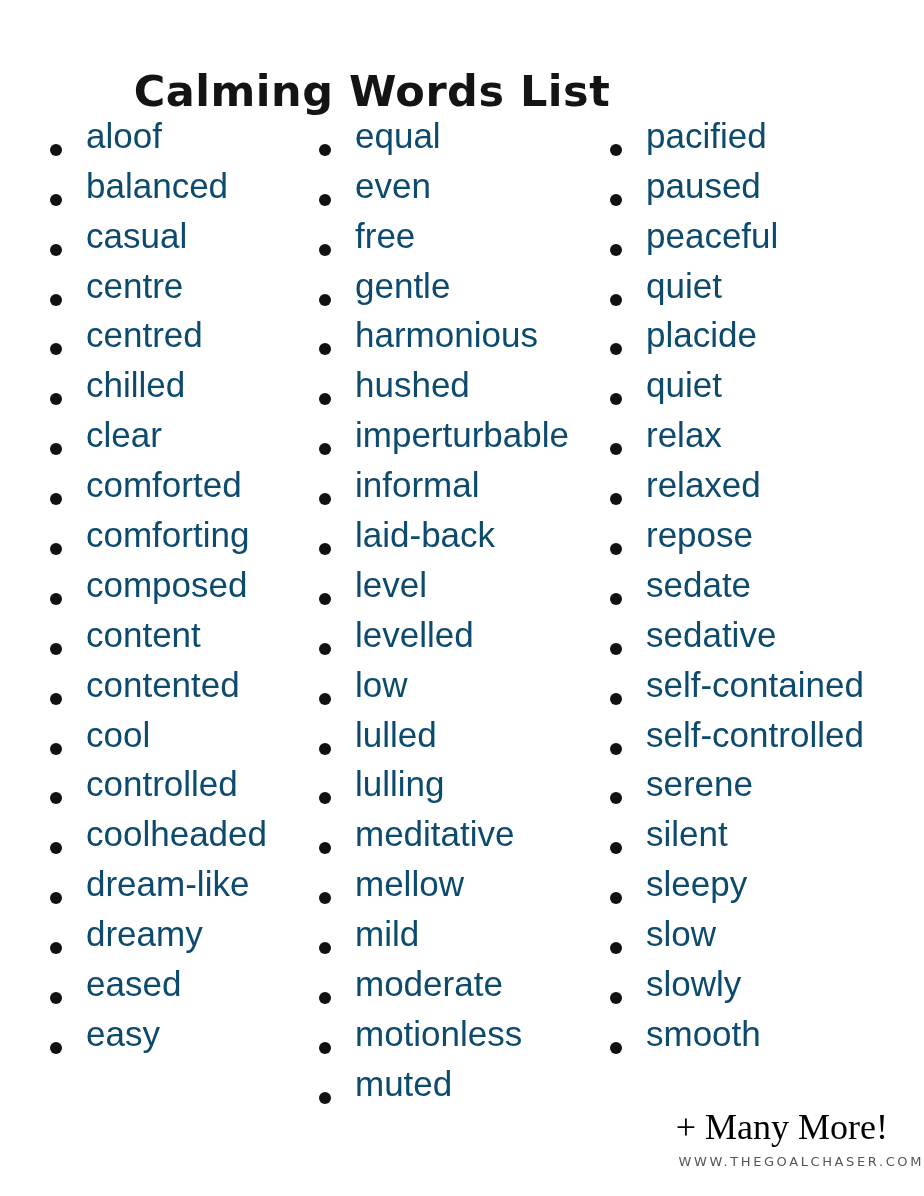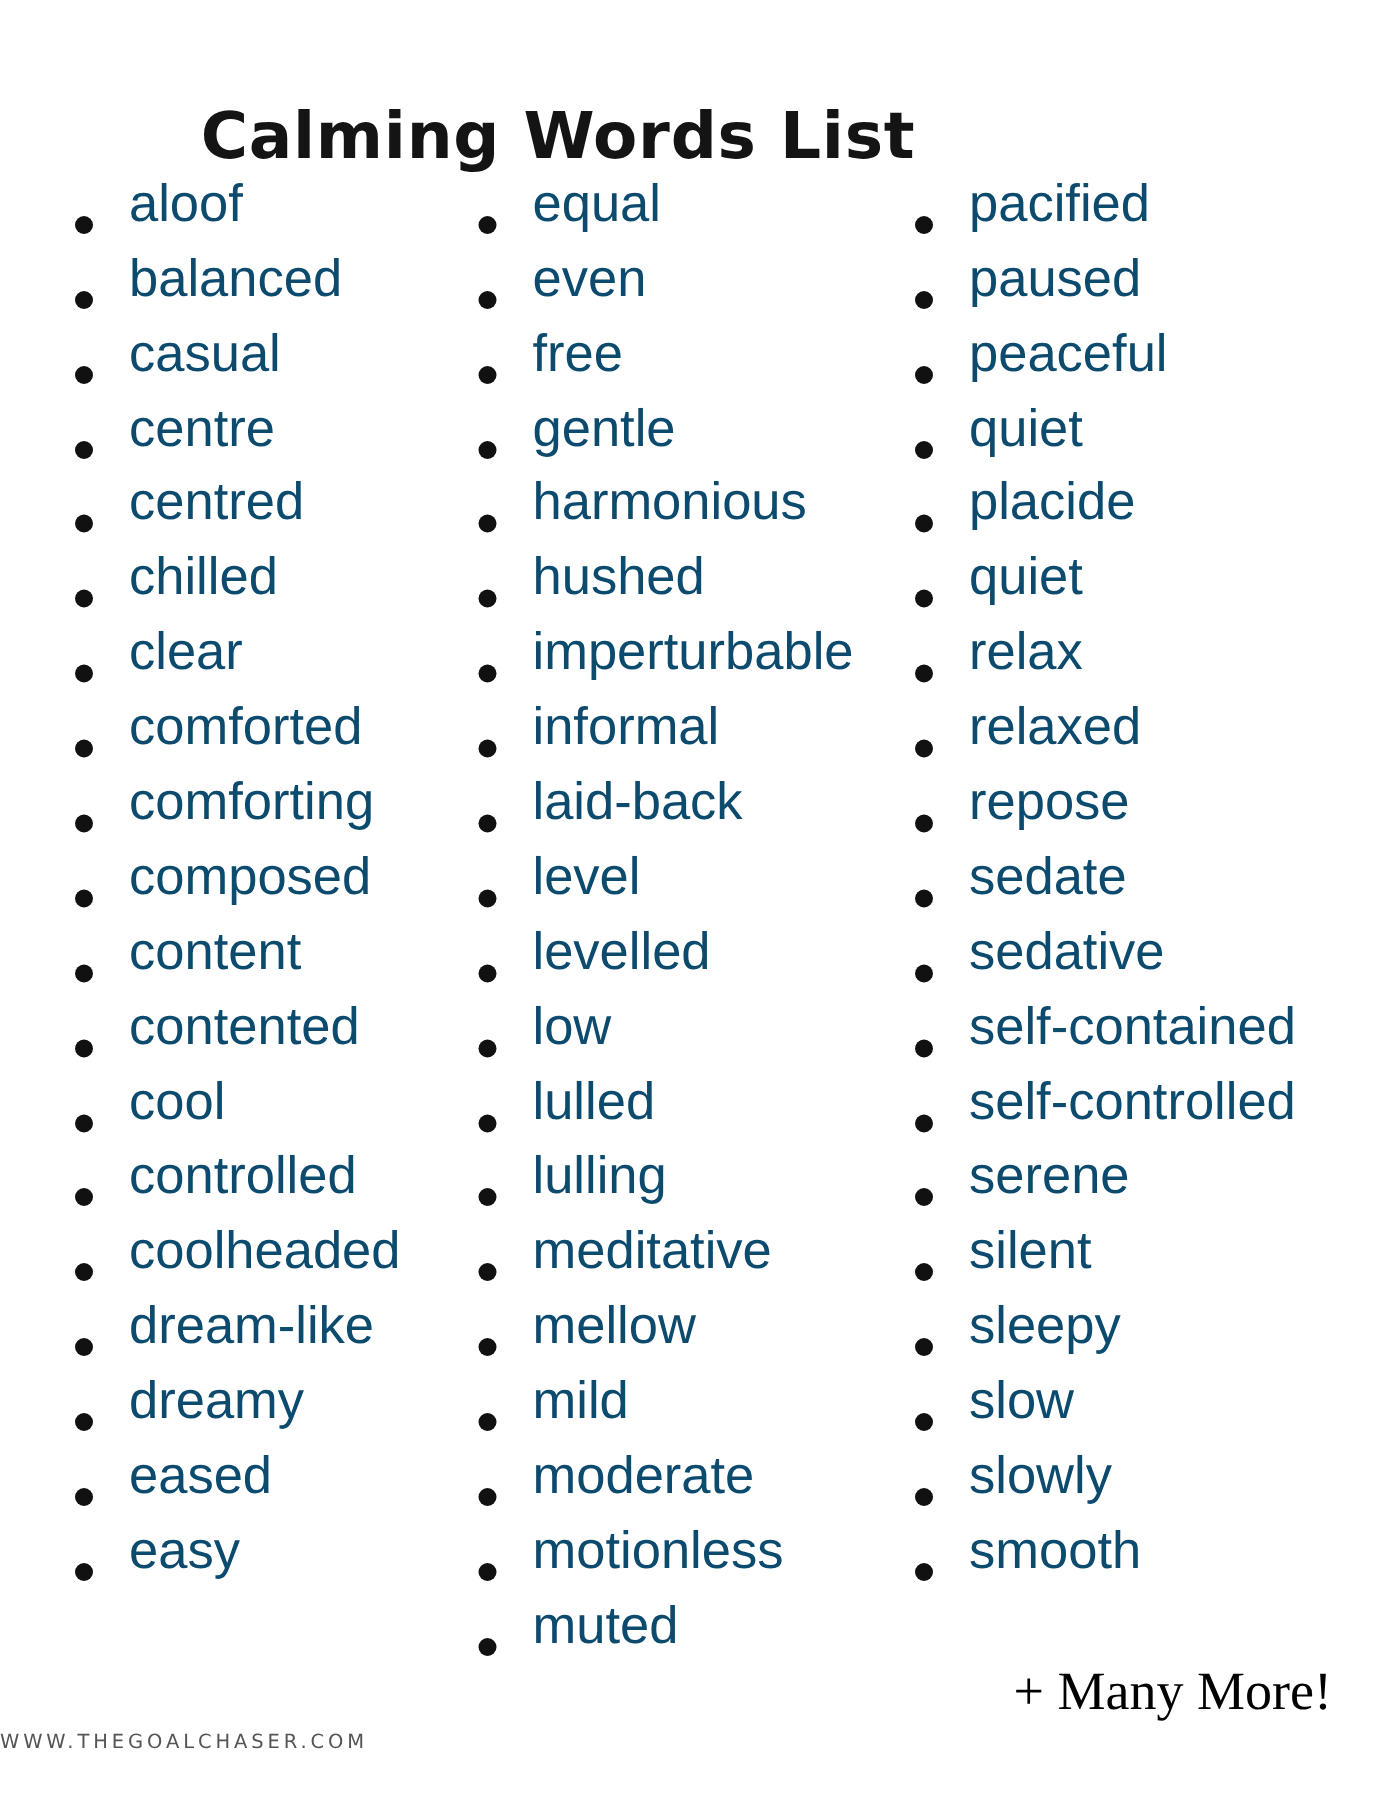--- a/index.html
+++ b/index.html
@@ -19,21 +19,21 @@
   }
   .bullet {
     display: inline-block; width: 12px; height: 12px; border-radius: 50%;
     background: #111111; margin-right: 24px; margin-left: 6px; flex: 0 0 auto;
   }
   .more {
     position: absolute; right: 36px; top: 1106px;
     font-family: "Liberation Serif", serif; font-size: 36px; color: #000000;
   }
   .footer {
-    position: absolute; left: 0; top: 1154px; width: 924px; text-align: left;
+    position: absolute; left: 0; top: 1154px; width: 924px; text-align: right;
     font-family: "DejaVu Sans", sans-serif; font-size: 13px; letter-spacing: 2.6px; color: #555555;
   }
 </style>
 </head>
 <body>
 
 <h1 class="title">Calming Words List</h1>
 
 <ul class="col col1">
     <li class="item">

